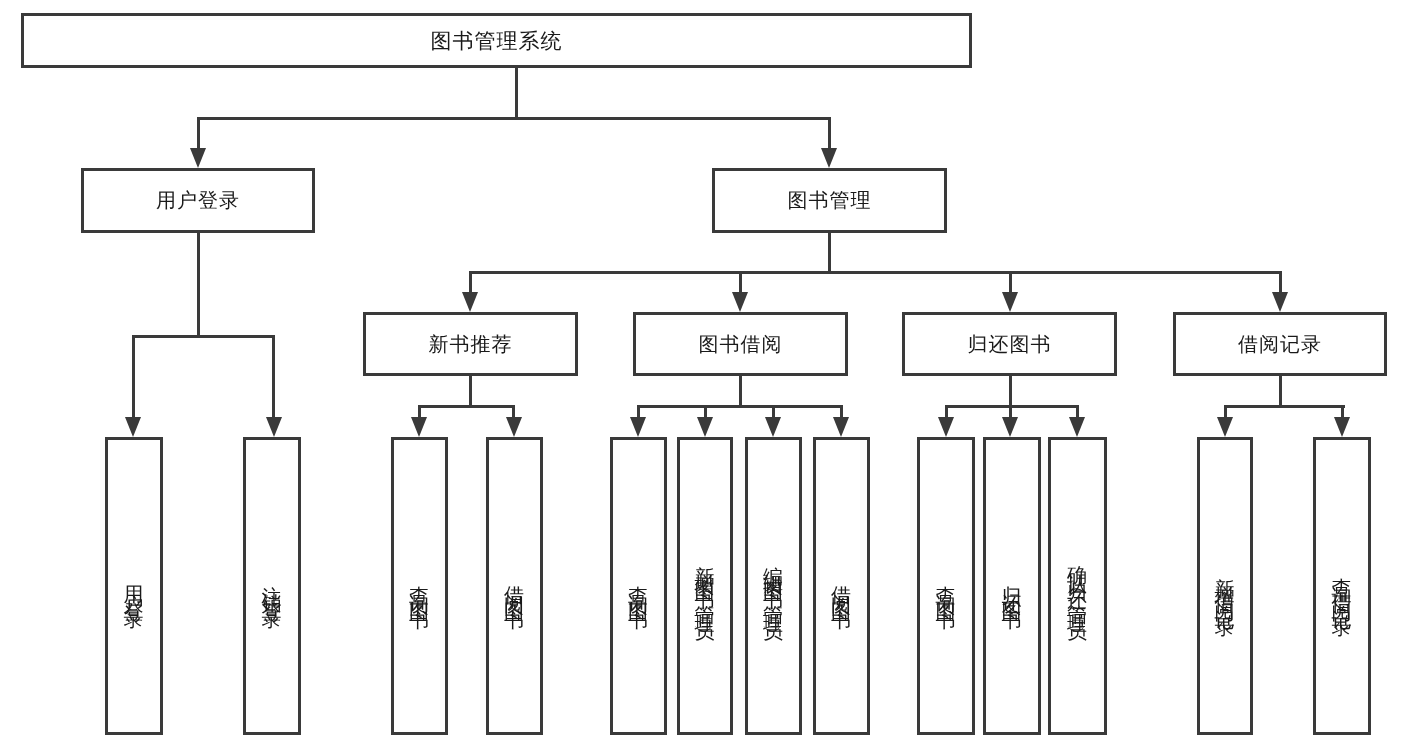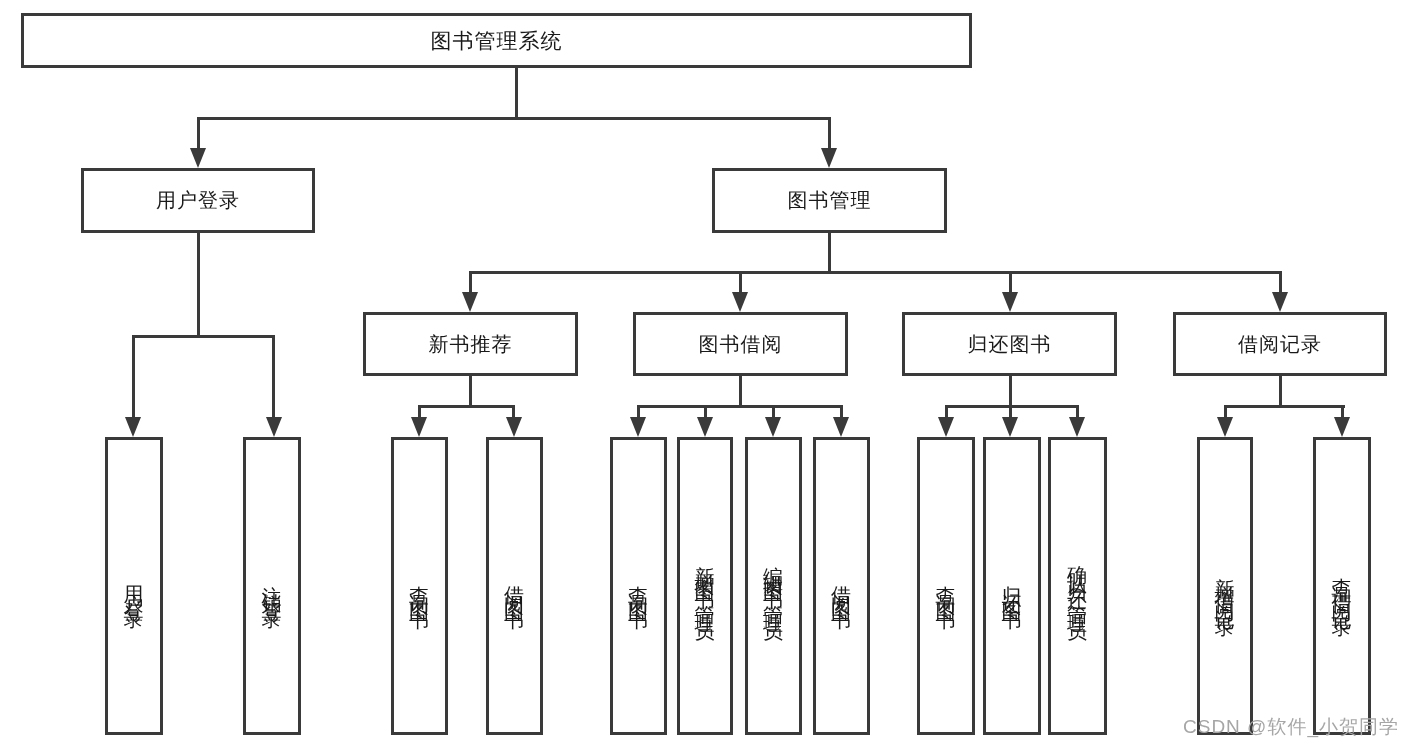--- a/index.html
+++ b/index.html
@@ -124,21 +124,20 @@
     <span class="vtext">确认归还（管理员）</span>
   </div>
 
   <div class="vbox" style="left:1197px;top:437px;width:56px;height:298px;">
     <span class="vtext">新增借阅记录</span>
   </div>
   <div class="vbox" style="left:1313px;top:437px;width:58px;height:298px;">
     <span class="vtext">查询借阅记录</span>
   </div>
 
-  <div id="watermark">CSDN @软件_小贺同学</div>
 <div class="ln" style="left: 515px; top: 66px; width: 3px; height: 53px;"></div>
     <div class="ln" style="left: 197px; top: 117px; width: 634px; height: 3px;"></div>
     <div class="ln" style="left: 197px; top: 117px; width: 3px; height: 32px;"></div>
     <div class="ln" style="left: 828px; top: 117px; width: 3px; height: 32px;"></div>
     <div class="ln" style="left: 828px; top: 233px; width: 3px; height: 41px;"></div>
     <div class="ln" style="left: 469px; top: 271px; width: 813px; height: 3px;"></div>
     <div class="ln" style="left: 469px; top: 271px; width: 3px; height: 22px;"></div>
     <div class="ln" style="left: 739px; top: 271px; width: 3px; height: 22px;"></div>
     <div class="ln" style="left: 1009px; top: 271px; width: 3px; height: 22px;"></div>
     <div class="ln" style="left: 1279px; top: 271px; width: 3px; height: 22px;"></div>

